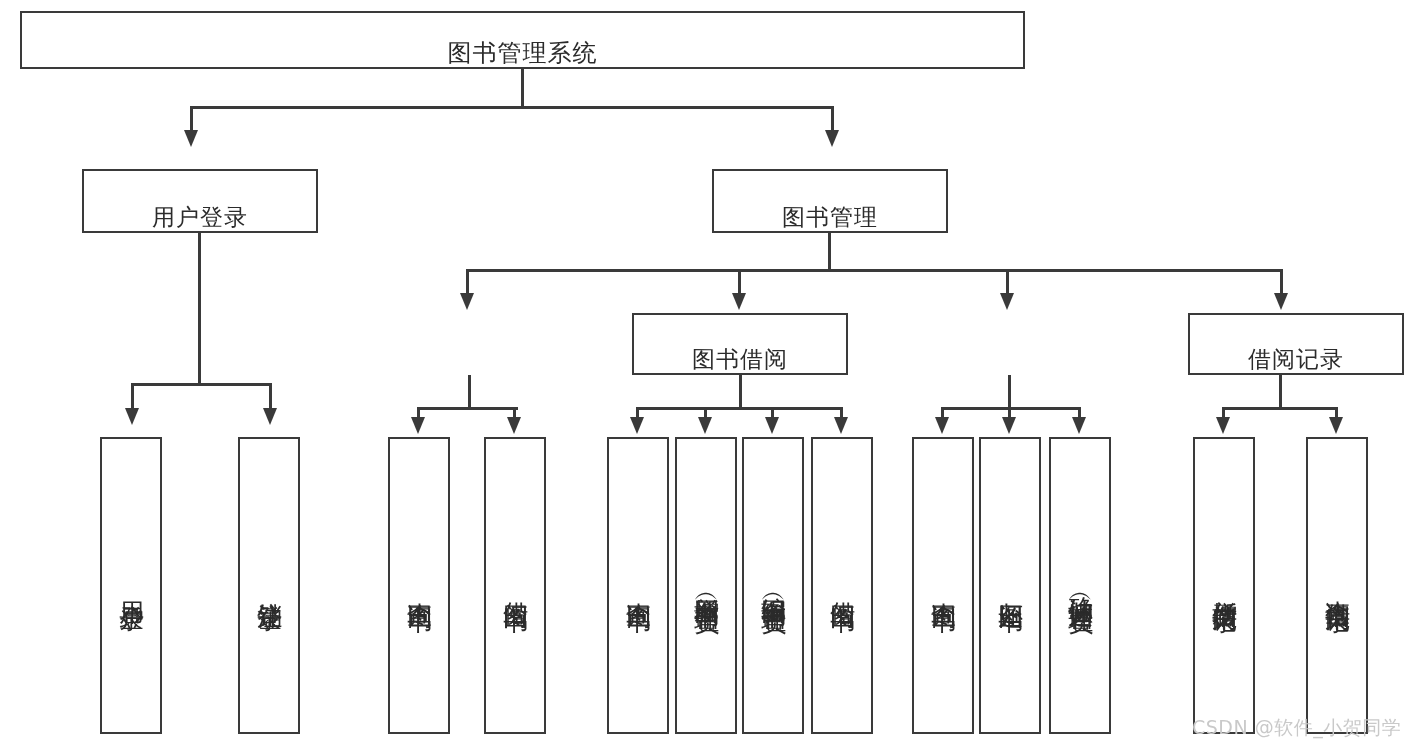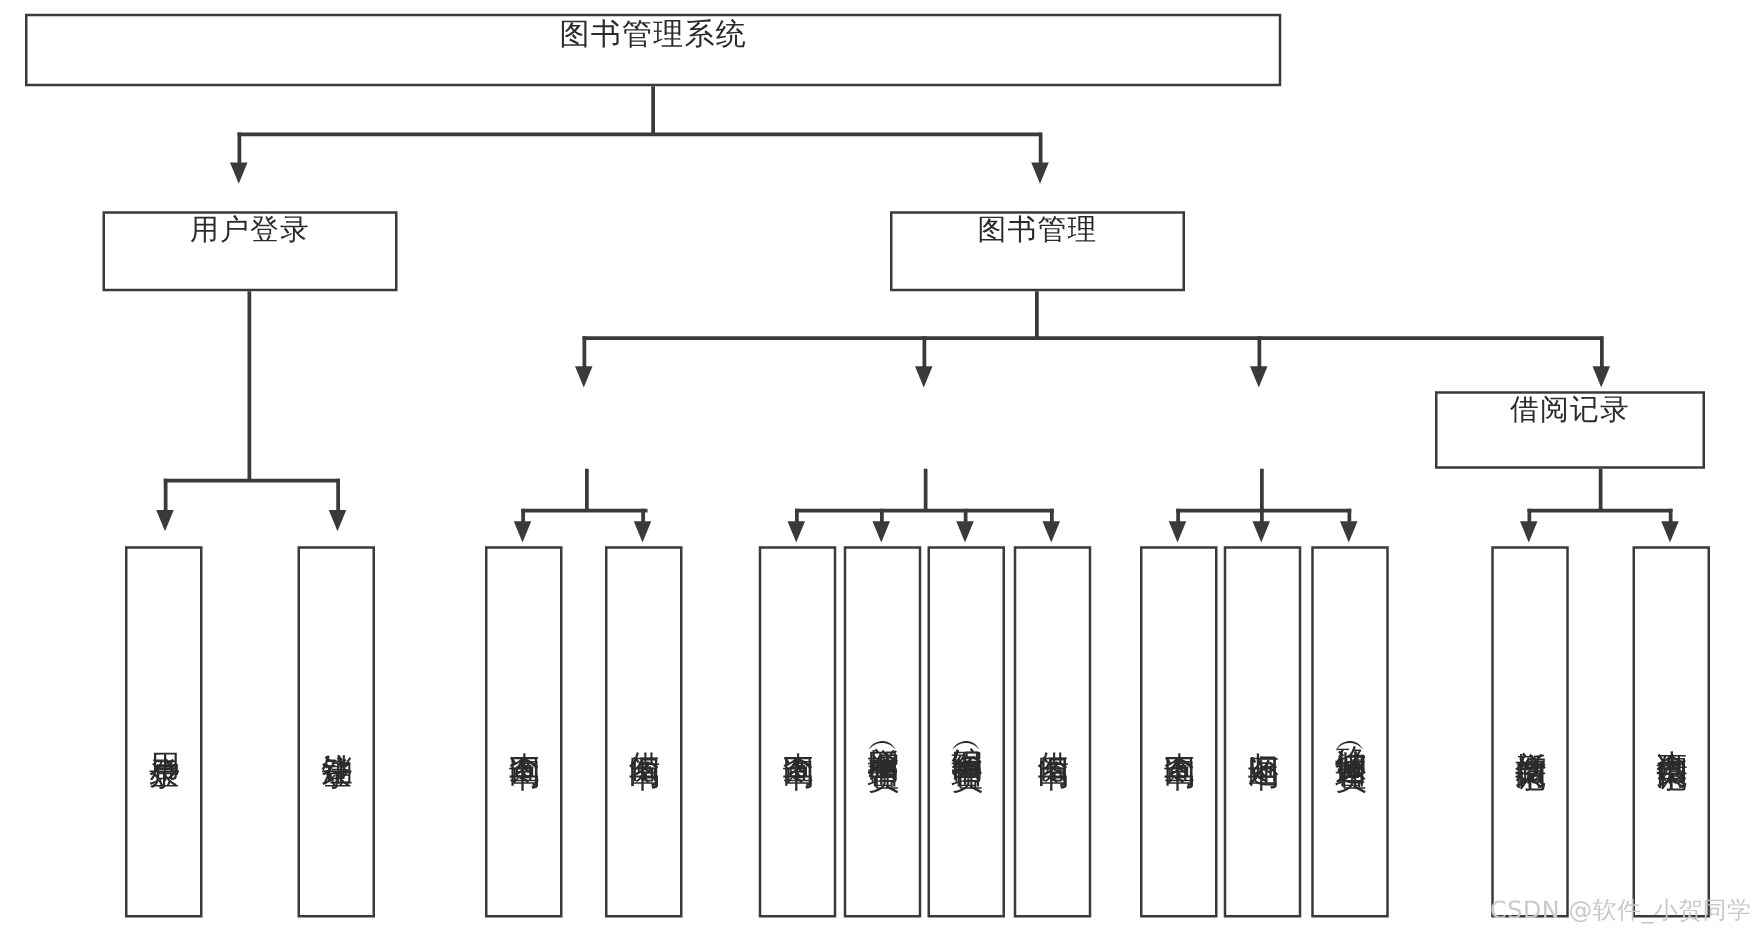--- a/index.html
+++ b/index.html
@@ -16,21 +16,21 @@
     overflow:hidden;
   }
 
   
   .node{
     position:absolute;
     box-sizing:border-box;
     border:2.5px solid #3a3a3a;
     background:#ffffff;
     display:flex;
-    align-items:flex-start;
+    align-items:flex-end;
     justify-content:center;
     text-align:center;
     color:#2b2b2b;
     line-height:1.18;
   }
   .node .label{
     display:block;
     white-space:pre-line;
   }
 
@@ -112,23 +112,26 @@
   <div class="ln lnv" style="left:466px;top:269px;height:26px;"></div>
   <div class="ln lnv" style="left:738px;top:269px;height:26px;"></div>
   <div class="ln lnv" style="left:1006px;top:269px;height:26px;"></div>
   <div class="ln lnv" style="left:1280px;top:269px;height:26px;"></div>
   <div class="arrow" style="left:460px;top:293px;"></div>
   <div class="arrow" style="left:732px;top:293px;"></div>
   <div class="arrow" style="left:1000px;top:293px;"></div>
   <div class="arrow" style="left:1274px;top:293px;"></div>
 
 
-
-
-  <div class="node horiz" style="left:1148px;top:313px;width:216px;height:62px;">
+  <div class="node horiz" style="left:632px;top:313px;width:216px;height:62px;">
+    <span class="label">图书借阅</span>
+  </div>
+
+
+  <div class="node horiz" style="left:1188px;top:313px;width:216px;height:62px;">
     <span class="label">借阅记录</span>
   </div>
 
   <div class="ln lnv" style="left:468px;top:375px;height:34px;"></div>
   <div class="ln lnh" style="left:417px;top:407px;width:101px;height:2.5px;"></div>
   <div class="ln lnv" style="left:417px;top:407px;height:12px;"></div>
   <div class="ln lnv" style="left:513px;top:407px;height:12px;"></div>
   <div class="arrow" style="left:411px;top:417px;"></div>
   <div class="arrow" style="left:507px;top:417px;"></div>
 

